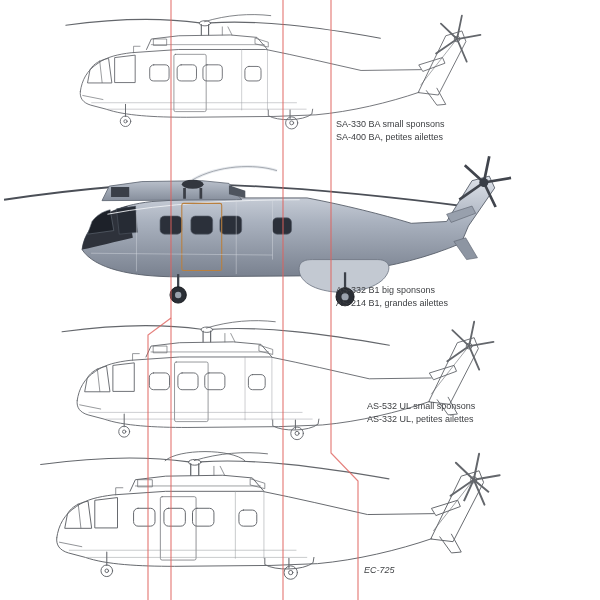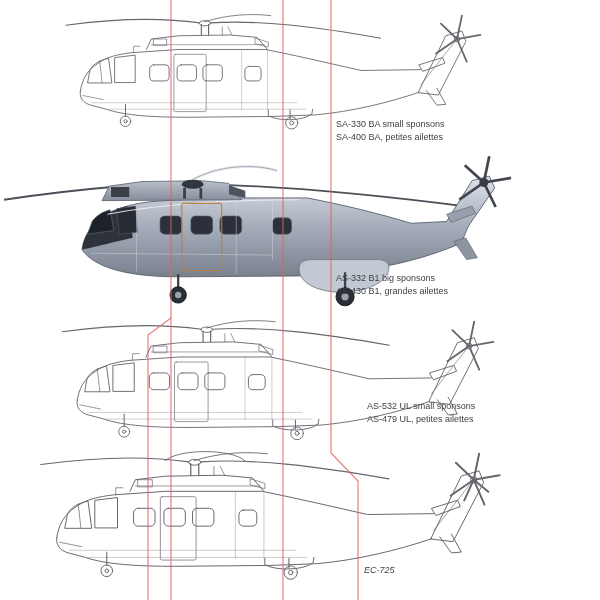--- a/index.html
+++ b/index.html
@@ -150,25 +150,25 @@
     <path class="refline" d="M171,0 L171,600" stroke="#de625c"></path>
     <path class="refline" d="M283,0 L283,600" stroke="#de625c"></path>
     <path class="refline" d="M331,0 L331,453 L358,481 L358,600" stroke="#de625c"></path>
     <path class="refline" d="M171,318 L148,335 L148,600" stroke="#de625c"></path>
   </svg>
 
   <div class="caption" style="left:336px; top:118px;">
     <div>SA-330 BA small sponsons</div>
     <div>SA-400 BA, petites ailettes</div>
   </div>
-  <div class="caption" style="left:336px; top:272px;">
+  <div class="caption" style="left:336px; top:284px;">
     <div>AS-332 B1 big sponsons</div>
-    <div>AS-430 B1, grandes ailettes</div>
+    <div>AS-214 B1, grandes ailettes</div>
   </div>
   <div class="caption" style="left:336px; top:400px;margin-left:31px;">
     <div>AS-532 UL small sponsons</div>
-    <div>AS-479 UL, petites ailettes</div>
+    <div>AS-332 UL, petites ailettes</div>
   </div>
   <div class="caption" style="left:364px; top:564px;font-style:italic;">
     <div>EC-725</div>
   </div>
 
 </div>
 
 </body></html>

